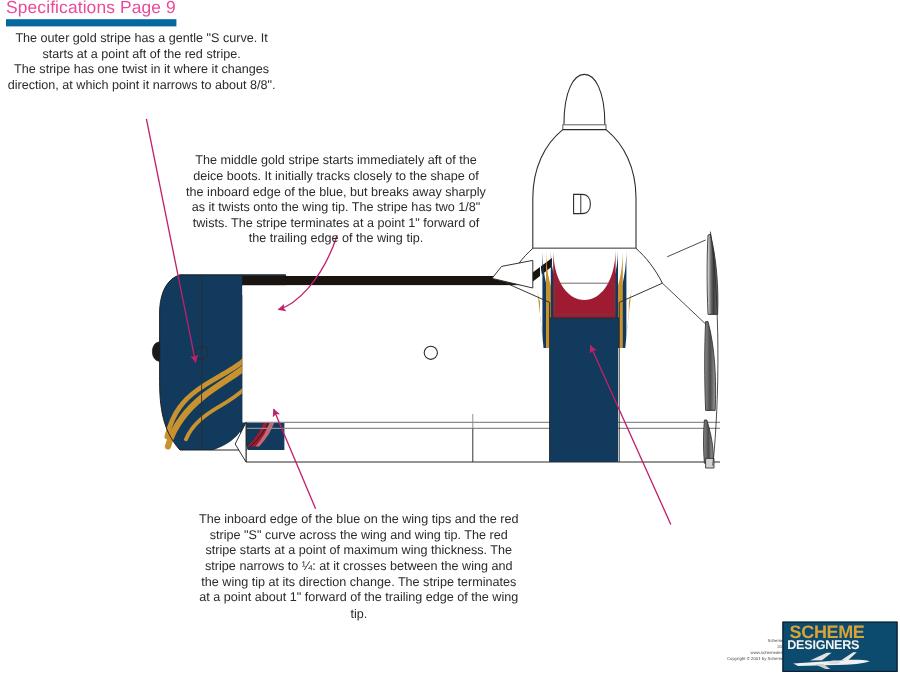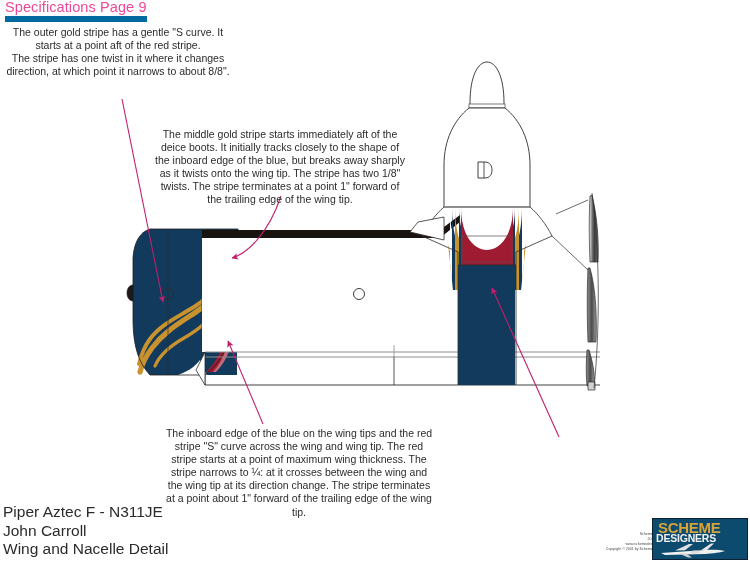--- a/index.html
+++ b/index.html
@@ -245,23 +245,20 @@
   </svg>
 
   <div class="note" id="note-outer-gold">The outer gold stripe has a gentle "S curve.  It starts at a point aft of the red stripe.
 The stripe has one twist in it where it changes direction, at which point it narrows to about 8/8".</div>
 
   <div class="note" id="note-middle-gold">The middle gold stripe starts immediately aft of the deice boots.  It initially tracks closely to the shape of the inboard edge of the blue, but breaks away sharply as it twists onto the wing tip.  The stripe has two 1/8" twists.  The stripe terminates at a point 1" forward of the trailing edge of the wing tip.</div>
 
   <div class="note" id="note-inboard">The inboard edge of the blue on the wing tips and the red stripe "S" curve across the wing and wing tip.  The red stripe starts at a point of maximum wing thickness.  The stripe narrows to ¼: at it crosses between the wing and the wing tip at its direction change.  The stripe terminates at a point about 1" forward of the trailing edge of the wing tip.</div>
 
 
-  <div class="titleblock">Piper Aztec F - N311JE
-John Carroll
-Wing and Nacelle Detail</div>
 
   <div id="logo-block">
     <div id="logo-contact">Scheme Designers
 201-947-5889
 www.schemedesigners.com
 Copyright © 2001 by Scheme Designers</div>
     <div id="logo-mark">
       <div id="logo-scheme">SCHEME</div>
       <div id="logo-designers">DESIGNERS</div>
       <svg id="logo-plane" width="72" height="18" viewBox="0 0 72 18">

